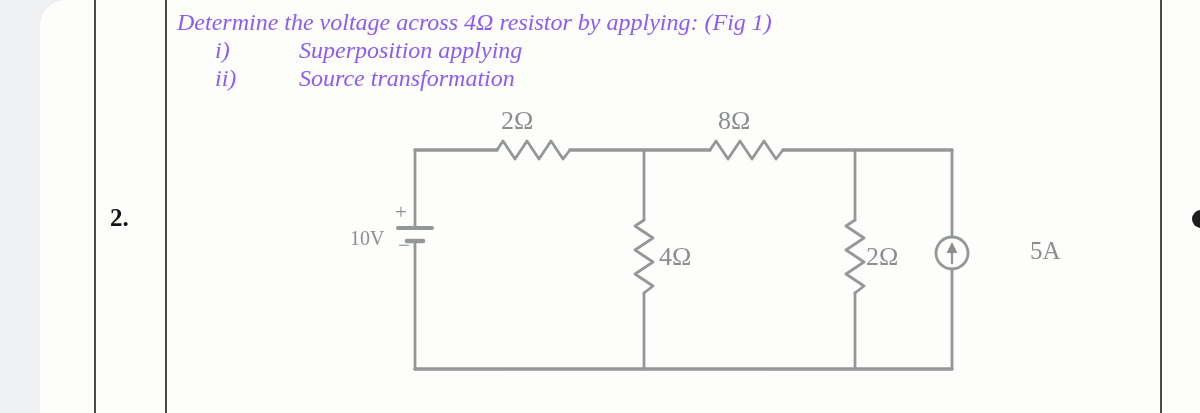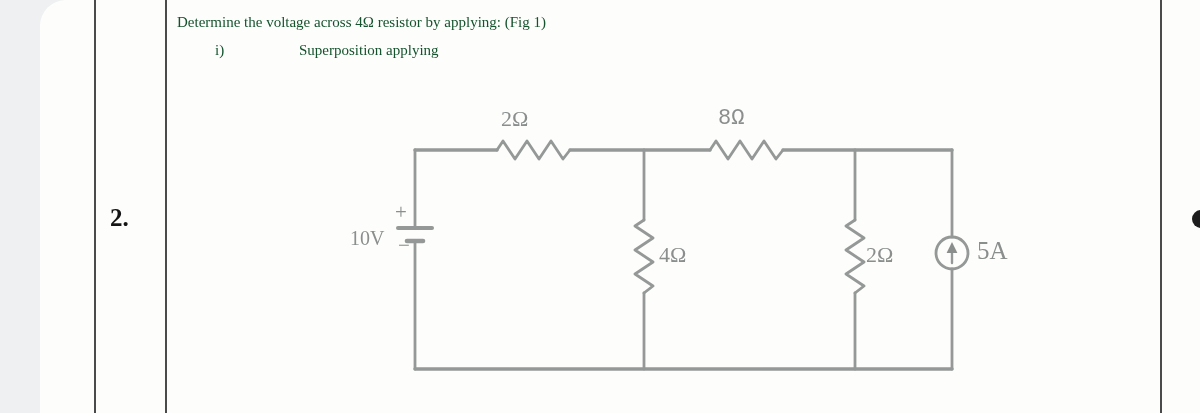--- a/index.html
+++ b/index.html
@@ -24,37 +24,38 @@
   .b1 { left: 94px; }
   .b2 { left: 165px; }
   .b3 { left: 1160px; }
   .q-number {
     position: absolute; left: 110px; top: 205px;
     font-size: 25px; font-weight: bold; color: #141414;
     line-height: 1;
   }
   .question-block {
     position: absolute; left: 177px; top: 8px;
-    color: #14532d; font-size: 15px; line-height: 28px;
+    color: #8b5cf6; font-size: 24px; line-height: 28px;
     white-space: nowrap;
+    font-style: italic;
   }
   .q-item { display: flex; margin-left: 38px; }
   .q-item .marker { width: 84px; }
   .circuit-svg {
     position: absolute; left: 0; top: 0;
   }
   .clabel {
     position: absolute; color: #8a8f8e; line-height: 1;
-    font-size: 22px; white-space: nowrap;
+    font-size: 26px; white-space: nowrap;
   }
   .lbl-2ohm-top { left: 501px; top: 108px; }
-  .lbl-8ohm-top { left: 718px; top: 108px; font-family: Liberation Mono, monospace; }
+  .lbl-8ohm-top { left: 718px; top: 108px; }
   .lbl-4ohm     { left: 659px; top: 244px; text-align: center; }
   .lbl-2ohm-rt  { left: 866px; top: 244px; }
-  .lbl-5a       { left: 977px; top: 238px; font-size: 25px; }
+  .lbl-5a       { left: 1030px; top: 238px; font-size: 25px; }
   .lbl-10v      { left: 350px; top: 228px; font-size: 20px; }
   .lbl-plus     { left: 395px; top: 202px; font-size: 21px; }
   .lbl-minus    { left: 398px; top: 235px; font-size: 21px; }
   .edge-dot {
     position: absolute; left: 1192px; top: 210px;
     width: 18px; height: 18px; border-radius: 50%;
     background: #1d1d1d;
   }
 </style>
 </head>
@@ -66,20 +67,24 @@
 <div class="col-border b2"></div>
 <div class="col-border b3"></div>
 
 <div class="q-number">2.</div>
 
 <div class="question-block">
   <div>Determine the voltage across 4Ω resistor by applying: (Fig 1)</div>
   <div class="q-item">
     <span class="marker">i)</span>
     <span>Superposition applying</span>
+  </div>
+  <div class="q-item">
+    <span class="marker">ii)</span>
+    <span>Source transformation</span>
   </div>
 </div>
 
 <svg class="circuit-svg" width="1200" height="413" viewBox="0 0 1200 413">
   <g fill="none" stroke="#949897" stroke-width="2.8" stroke-linecap="round" stroke-linejoin="round">
 
     <path stroke-width="3.4" d="M 415 150 H 497"></path>
     <path d="M 497 150 l 6 -9 l 12 18 l 12 -18 l 12 18 l 12 -18 l 12 18 l 7 -9"></path>
     <path stroke-width="3.4" d="M 570 150 H 710"></path>
     <path d="M 710 150 l 6 -9 l 12 18 l 12 -18 l 12 18 l 12 -18 l 12 18 l 7 -9"></path>

